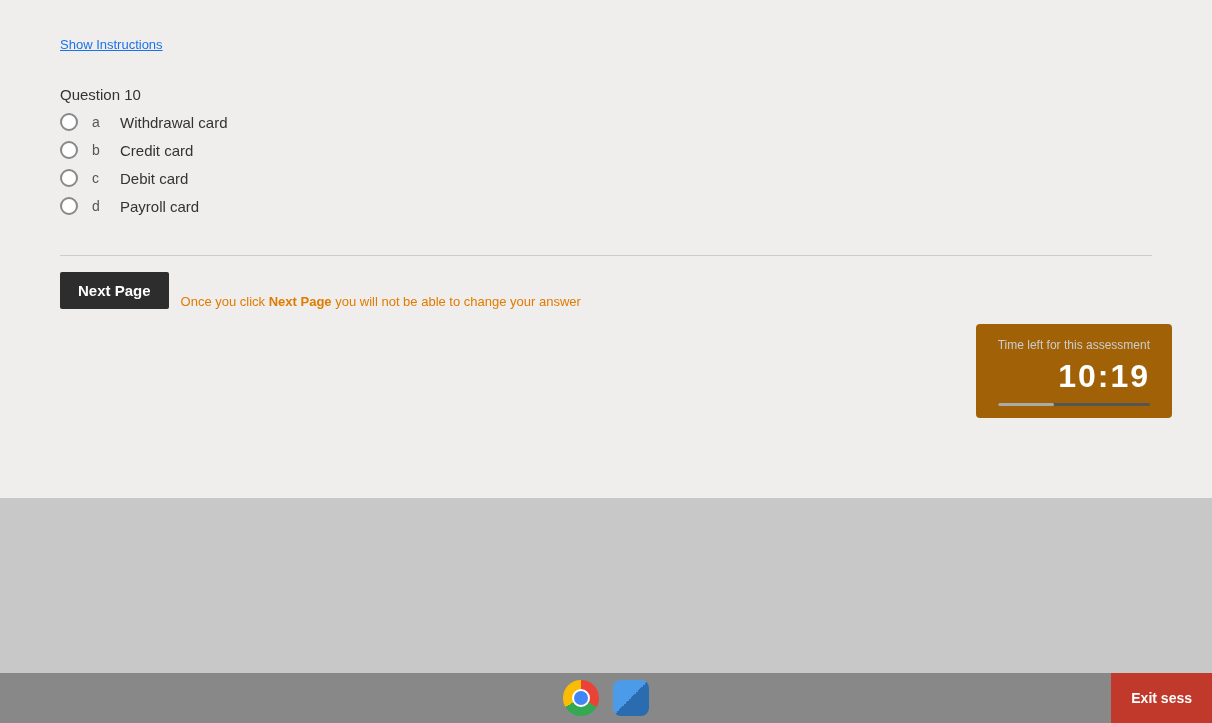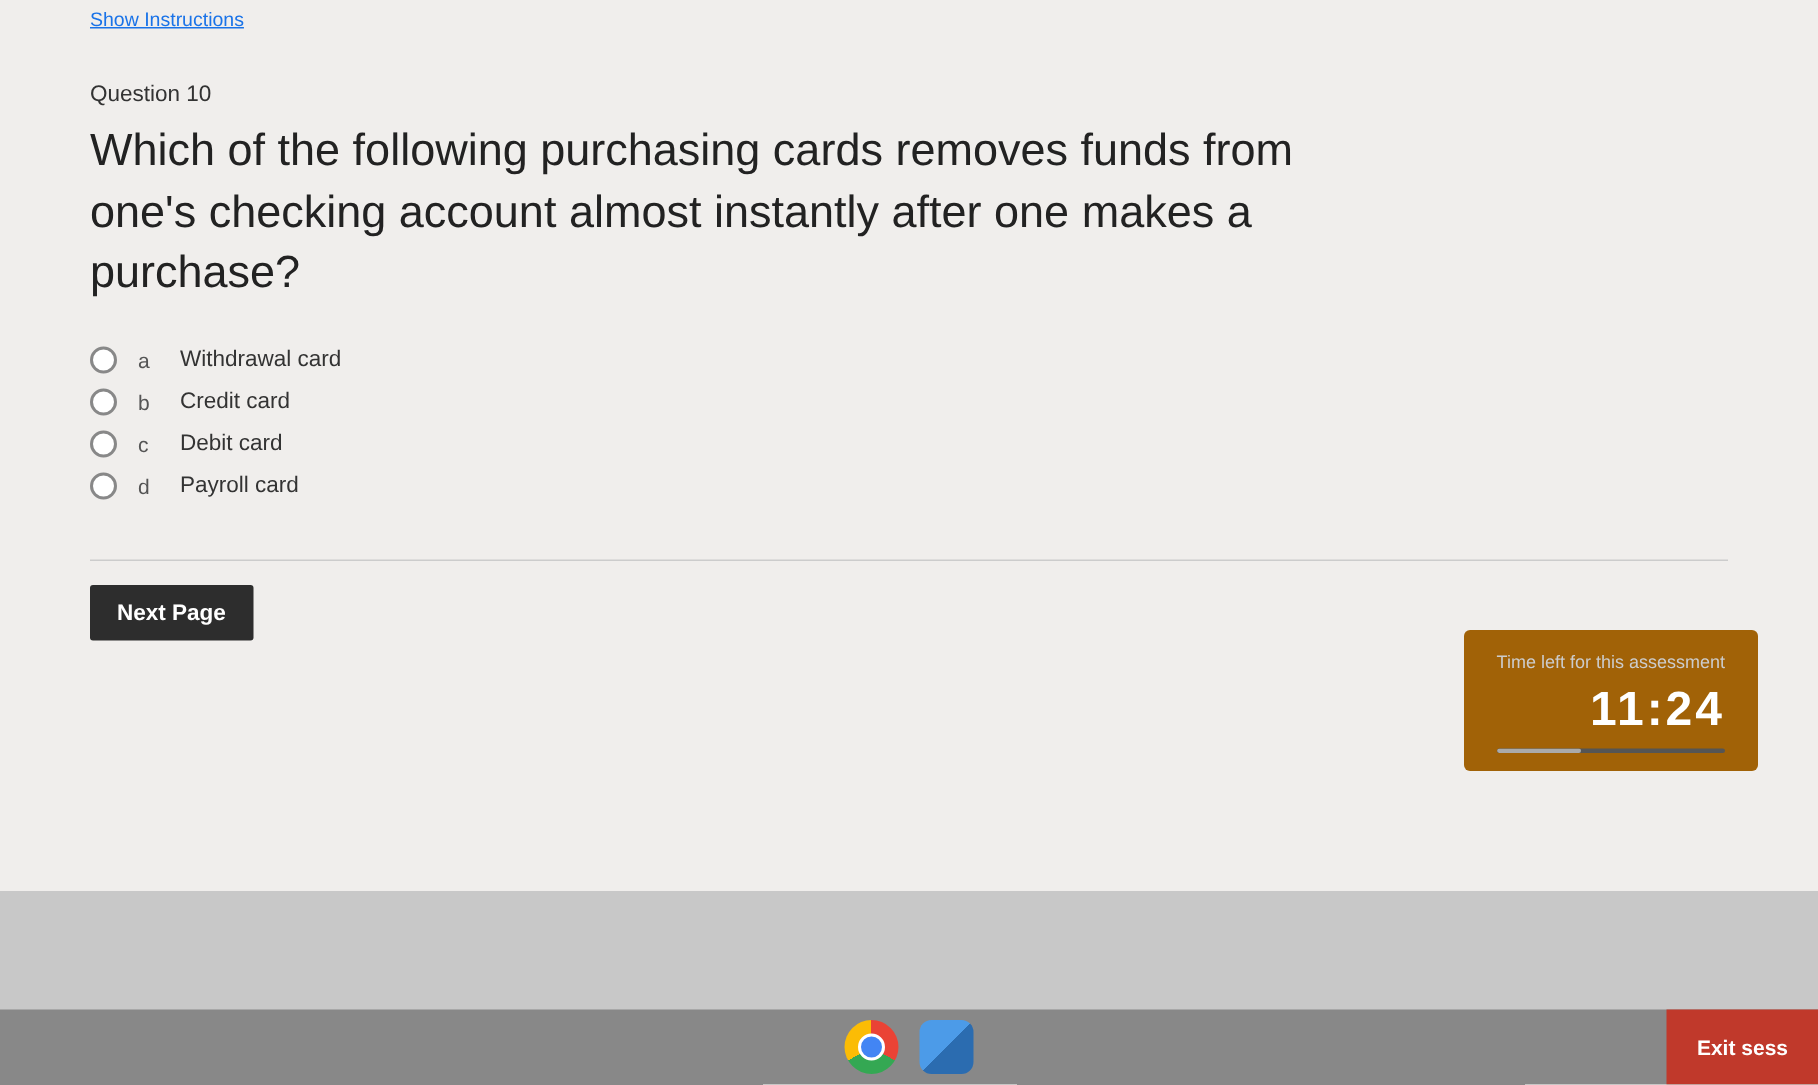--- a/index.html
+++ b/index.html
@@ -9,22 +9,22 @@
       background: #c8c8c8;
       width: 1212px;
       height: 723px;
       overflow: hidden;
       position: relative;
     }
 
     .main-content {
       background: #f0eeec;
       width: 100%;
-      height: 594px;
-      padding: 4px 60px 20px 60px;
+      height: 498px;
+      padding: 35px 60px 20px 60px;
       position: relative;
     }
 
     .show-instructions {
       color: #1a73e8;
       font-size: 13px;
       text-decoration: underline;
       cursor: pointer;
       display: inline-block;
       margin-bottom: 10px;
@@ -260,21 +260,20 @@
 
   
   <span class="show-instructions">Show Instructions</span>
 
   
 
   
   <div class="question-number">Question 10</div>
 
   
-  <div class="question-text">Which of the following purchasing cards removes funds from one's checking account almost instantly after one makes a purchase?</div>
 
   
   <ul class="options-list">
     <li class="option-item">
       <div class="option-radio"></div>
       <span class="option-letter">a</span>
       <span class="option-label">Withdrawal card</span>
     </li>
     <li class="option-item">
       <div class="option-radio"></div>
@@ -292,26 +291,29 @@
       <span class="option-label">Payroll card</span>
     </li>
   </ul>
 
   
   <hr class="divider">
 
   
   <div class="bottom-bar">
     <button class="next-page-btn">Next Page</button>
+    <span class="next-page-hint">
+      Once you click <span class="highlight">Next Page</span> you will not be able to change your answer
+    </span>
   </div>
 
   
   <div class="timer-widget">
     <div class="timer-label">Time left for this assessment</div>
-    <div class="timer-value">11:24</div>
+    <div class="timer-value">10:19</div>
     <div class="timer-progress-bar">
       <div class="timer-progress-fill" style="width: 37%"></div>
     </div>
   </div>
 
 </div>
 
 <div class="taskbar">
   <div class="taskbar-center">
 

